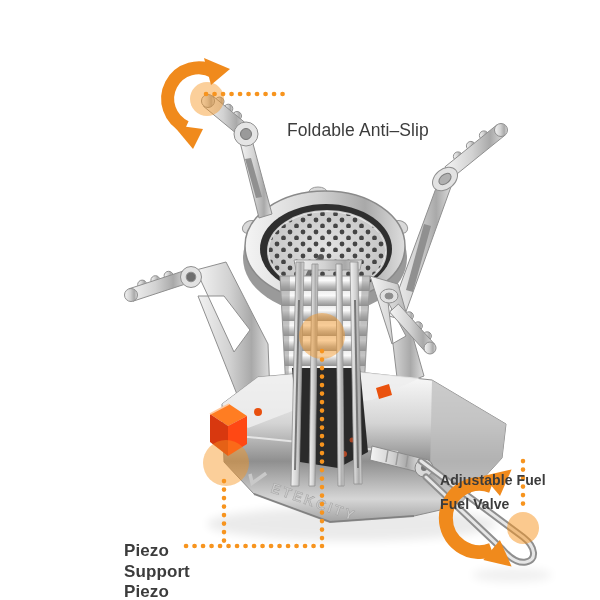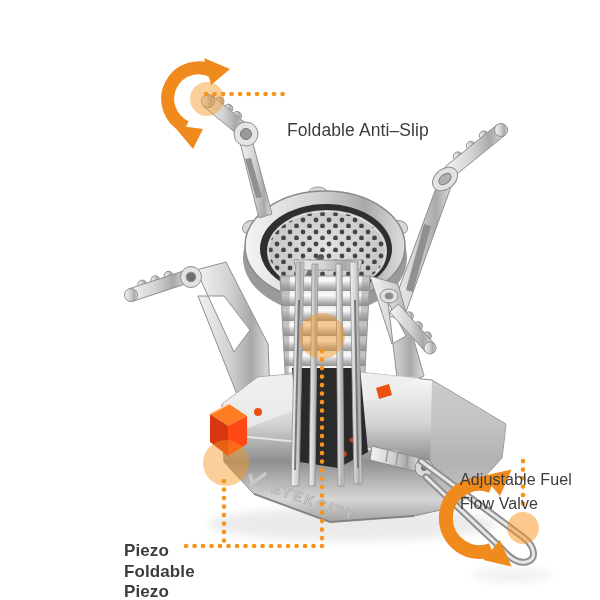--- a/index.html
+++ b/index.html
@@ -2,21 +2,21 @@
 <html><head>
 <meta charset="utf-8">
 <style>
   html,body{margin:0;padding:0;background:#fff;}
   .stage{position:relative;width:600px;height:600px;background:#fff;overflow:hidden;
          font-family:"Liberation Sans",sans-serif;}
   .stage svg{position:absolute;left:0;top:0;}
   .label{position:absolute;color:#3C3C3C;z-index:5;margin-top:45px;}
   .label div{white-space:nowrap;}
   #label-support{left:287px;top:74px;font-size:17.5px;line-height:23px;font-weight:500;letter-spacing:.1px;}
-  #label-valve{left:460px;top:423px;font-size:16px;line-height:24px;font-weight:400;letter-spacing:.1px;}
+  #label-valve{left:440px;top:423px;font-size:14px;line-height:24px;font-weight:700;letter-spacing:.1px;}
   #label-piezo{left:124px;top:496px;font-size:17px;line-height:20.5px;font-weight:700;letter-spacing:.1px;}
 </style>
 </head>
 <body>
 
 <div class="stage">
 
 <svg width="600" height="600" viewBox="0 0 600 600">
   <defs>
     <linearGradient id="met" x1="0" y1="0" x2="1" y2="0">
@@ -205,22 +205,22 @@
     </g>
   </g>
 </svg>
 
 <div class="label" id="label-support">
   <div>Foldable Anti–Slip</div>
 </div>
 
 <div class="label" id="label-valve">
   <div>Adjustable Fuel</div>
-  <div>Flow Valve</div>
+  <div>Fuel Valve</div>
 </div>
 
 <div class="label" id="label-piezo">
   <div>Piezo</div>
-  <div>Foldable</div>
+  <div>Support</div>
   <div>Piezo</div>
 </div>
 
 </div>
 
 </body></html>

